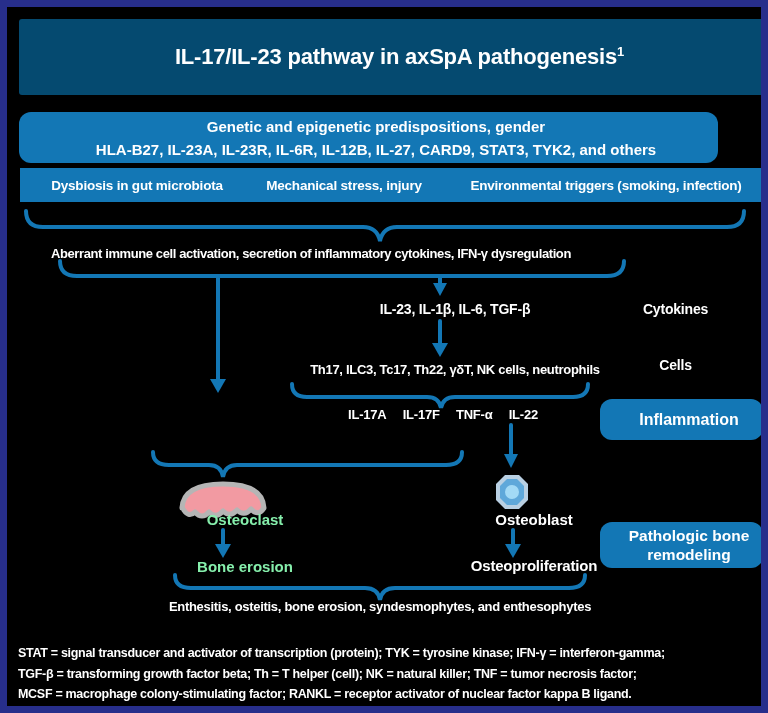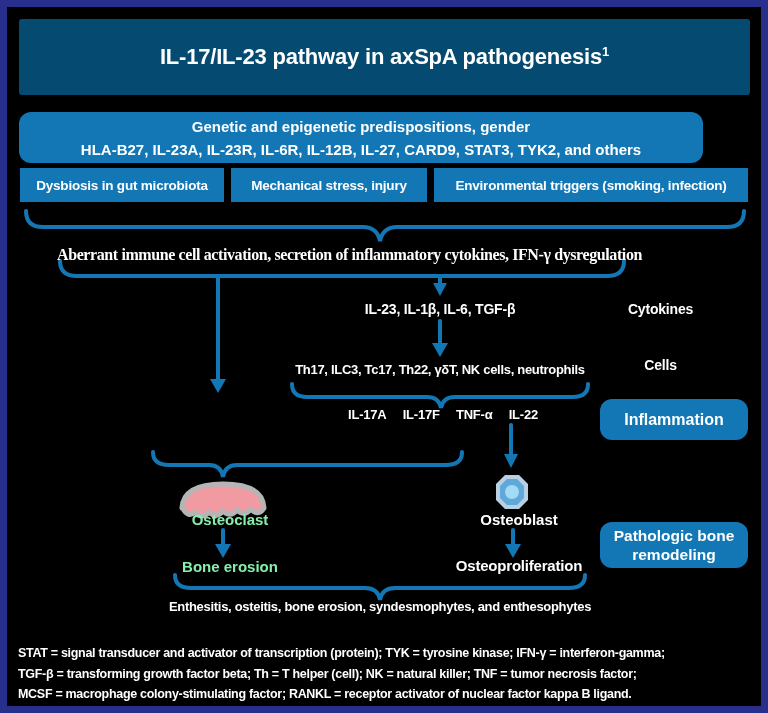--- a/index.html
+++ b/index.html
@@ -8,21 +8,21 @@
     width:768px;height:713px;
     box-sizing:border-box;
     background:#000;
     border:7px solid #272e8b;
     overflow:hidden;
     font-family:"Liberation Sans", sans-serif;
     font-weight:bold;
     color:#fff;
   }
   .abs{position:absolute;}
-  .center{display:flex;align-items:center;justify-content:center;text-align:center;}
+  .center{display:flex;align-items:center;justify-content:center;text-align:center;padding-left:15px;}
   #title-box{
     left:12px;top:12px;width:731px;height:76px;
     background:#054a70;border-radius:3px;
     font-size:22px;letter-spacing:-0.2px;
   }
   #title-box sup{font-size:13px;}
   #predisposition-box{
     left:12px;top:105px;width:684px;height:51px;
     background:#1377b5;border-radius:12px;
     font-size:15px;line-height:23px;
@@ -30,22 +30,22 @@
   }
   .trigger-box{
     top:161px;height:34px;
     background:#1377b5;border-radius:0;
     font-size:13.5px;letter-spacing:-0.2px;
   }
   #trigger-1{left:13px;width:204px;}
   #trigger-2{left:224px;width:196px;}
   #trigger-3{left:427px;width:314px;}
   #activation-text{
-    left:50px;top:239px;
-    font-size:16px;letter-spacing:-0.4px;white-space:nowrap;font-family:Liberation Serif, serif;
+    left:44px;top:239px;
+    font-size:13px;letter-spacing:-0.4px;white-space:nowrap;
   }
   .row-label{font-size:14px;letter-spacing:-0.2px;white-space:nowrap;}
   #cytokines-value{left:233px;top:294px;width:400px;}
   #cytokines-label{left:611px;top:294px;width:85px;}
   #cells-value{left:233px;top:355px;width:400px;font-size:13px;letter-spacing:-0.3px;}
   #cells-label{left:611px;top:350px;width:85px;}
   #effector-row{
     left:341px;top:400px;width:190px;
     display:flex;justify-content:space-between;
     font-size:13px;letter-spacing:-0.2px;

